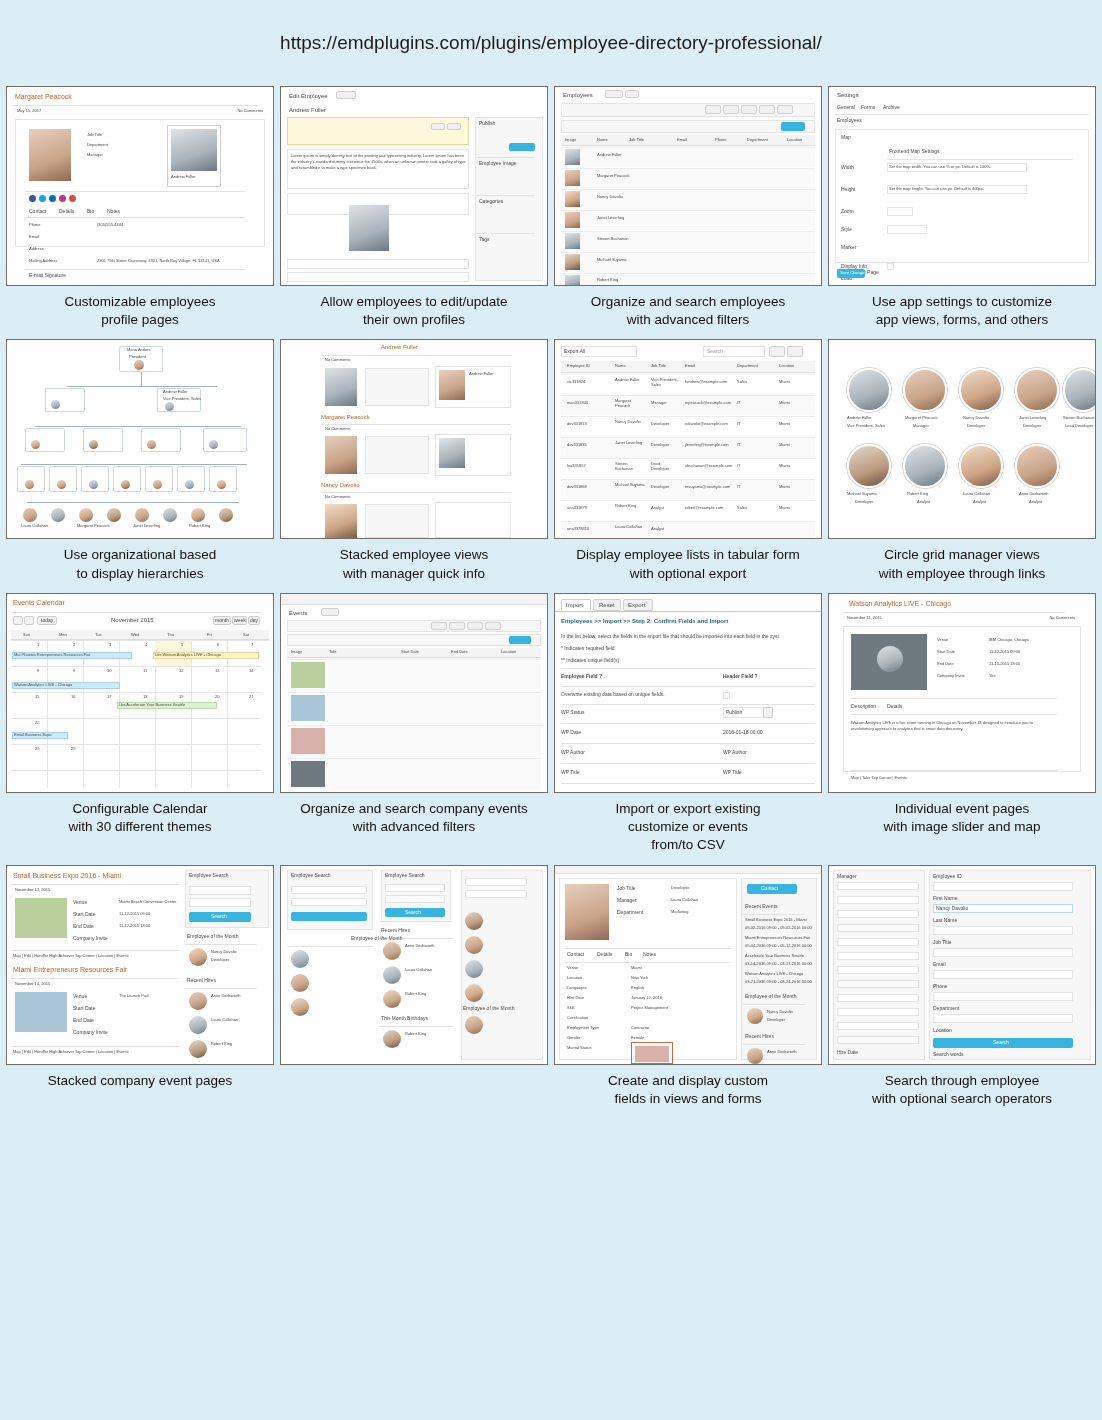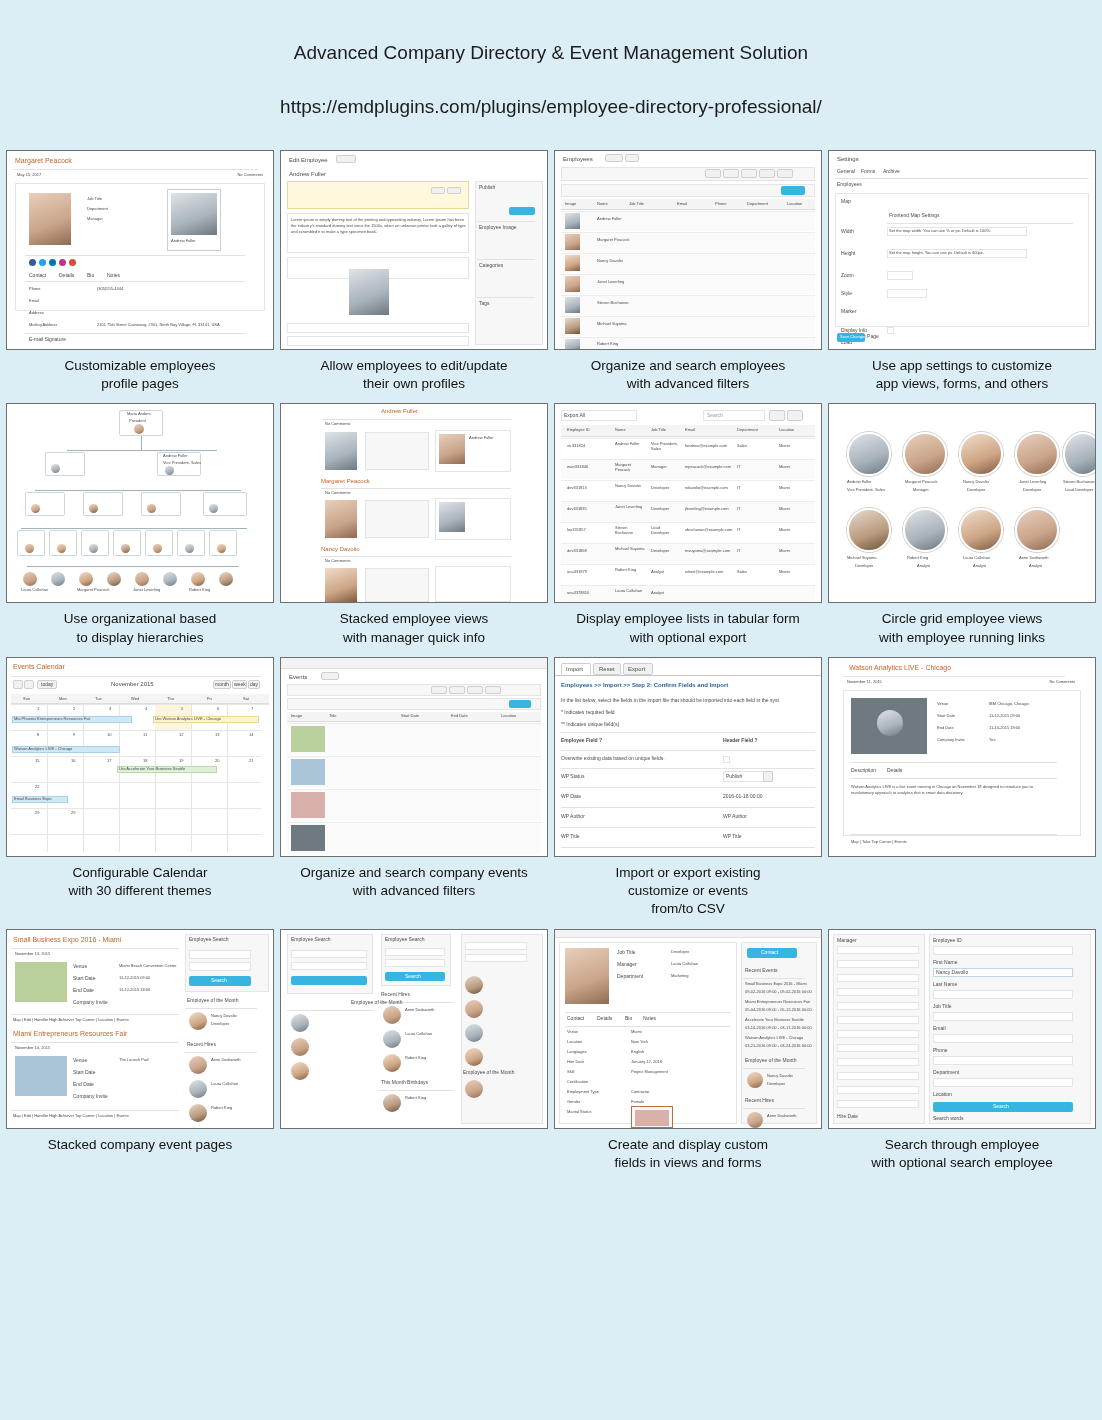--- a/index.html
+++ b/index.html
@@ -115,21 +115,20 @@
   .imgph.blue { background: #aac4d8; }
   .imgph.dark { background: #6f7a80; }
   .tbl-hdr { position: absolute; background: #f4f4f4; border-bottom: 1px solid #dcdcdc; }
   .chartline { position: absolute; background: #9fb3bd; }
   .orgnode { position: absolute; background: #fff; border: 1px solid #cdd6db; border-radius: 2px; }
 </style>
 </head>
 <body>
 
 <div class="header">
-  <div class="title-sub">Advanced Company Directory &amp; Event Management Solution</div>
   <div class="title-url">https://emdplugins.com/plugins/employee-directory-professional/</div>
 </div>
 
 <div class="grid">
 
   <div class="cell">
     <div class="shot">
       <div class="txt t7 head" style="left:8px; top:6px;">Margaret Peacock</div>
       <div class="line" style="left:6px; top:18px; width:245px;"></div>
       <div class="txt" style="left:10px; top:22px;">May 15, 2017</div>
@@ -494,22 +493,22 @@
       <div class="txt" style="left:18px; top:152px;">Michael Suyama</div>
       <div class="txt" style="left:26px; top:160px;">Developer</div>
       <div class="txt" style="left:78px; top:152px;">Robert King</div>
       <div class="txt" style="left:88px; top:160px;">Analyst</div>
       <div class="txt" style="left:134px; top:152px;">Laura Callahan</div>
       <div class="txt" style="left:144px; top:160px;">Analyst</div>
       <div class="txt" style="left:190px; top:152px;">Anne Dodsworth</div>
       <div class="txt" style="left:200px; top:160px;">Analyst</div>
     </div>
     <div class="caption">
-      <div>Circle grid employee views</div>
-      <div>with employee running links</div>
+      <div>Circle grid manager views</div>
+      <div>with employee through links</div>
     </div>
   </div>
 
   <div class="cell">
     <div class="shot">
       <div class="txt t7 head" style="left:6px; top:5px;">Events Calendar</div>
       <div class="line" style="left:4px; top:18px; width:250px;"></div>
       <div class="btnG" style="left:6px; top:22px; width:10px; height:9px;"></div>
       <div class="btnG" style="left:17px; top:22px; width:10px; height:9px;"></div>
       <div class="btnG" style="left:30px; top:22px; width:20px; height:9px;"></div>
@@ -680,20 +679,24 @@
       <div class="txt" style="left:160px; top:68px;">11-13-2015 18:00</div>
       <div class="txt" style="left:108px; top:80px;">Company Invite</div>
       <div class="txt" style="left:160px; top:80px;">Yes</div>
       <div class="line" style="left:22px; top:104px; width:206px;"></div>
       <div class="txt t5" style="left:22px; top:110px;">Description</div>
       <div class="txt t5" style="left:58px; top:110px;">Details</div>
       <div class="line" style="left:22px; top:120px; width:206px;"></div>
       <div class="txt" style="left:22px; top:126px; width:200px; white-space:normal; line-height:1.6;">Watson Analytics LIVE is a live event running in Chicago on November 18 designed to introduce you to revolutionary approach to analytics that is smart data discovery.</div>
       <div class="line" style="left:22px; top:176px; width:206px;"></div>
       <div class="txt" style="left:22px; top:182px;">Map | Take Top Corner | Events</div>
+    </div>
+    <div class="caption">
+      <div>Individual event pages</div>
+      <div>with image slider and map</div>
     </div>
   </div>
 
   <div class="cell">
     <div class="shot">
       <div class="txt t7 head" style="left:6px; top:6px;">Small Business Expo 2016 - Miami</div>
       <div class="line" style="left:4px; top:18px; width:168px;"></div>
       <div class="txt" style="left:8px; top:22px;">November 13, 2015</div>
       <div class="imgph green" style="left:8px; top:32px; width:52px; height:40px;"></div>
       <div class="txt t5" style="left:66px; top:34px;">Venue</div>
@@ -888,17 +891,17 @@
       <div class="paneW" style="left:8px; top:100px; width:82px; height:8px;"></div>
       <div class="paneW" style="left:8px; top:114px; width:82px; height:8px;"></div>
       <div class="paneW" style="left:8px; top:128px; width:82px; height:8px;"></div>
       <div class="paneW" style="left:8px; top:142px; width:82px; height:8px;"></div>
       <div class="paneW" style="left:8px; top:156px; width:82px; height:8px;"></div>
       <div class="paneW" style="left:8px; top:170px; width:82px; height:8px;"></div>
       <div class="txt t5" style="left:8px; top:184px;">Hire Date</div>
     </div>
     <div class="caption">
       <div>Search through employee</div>
-      <div>with optional search employee</div>
+      <div>with optional search operators</div>
     </div>
   </div>
 
 </div>
 
 </body></html>

